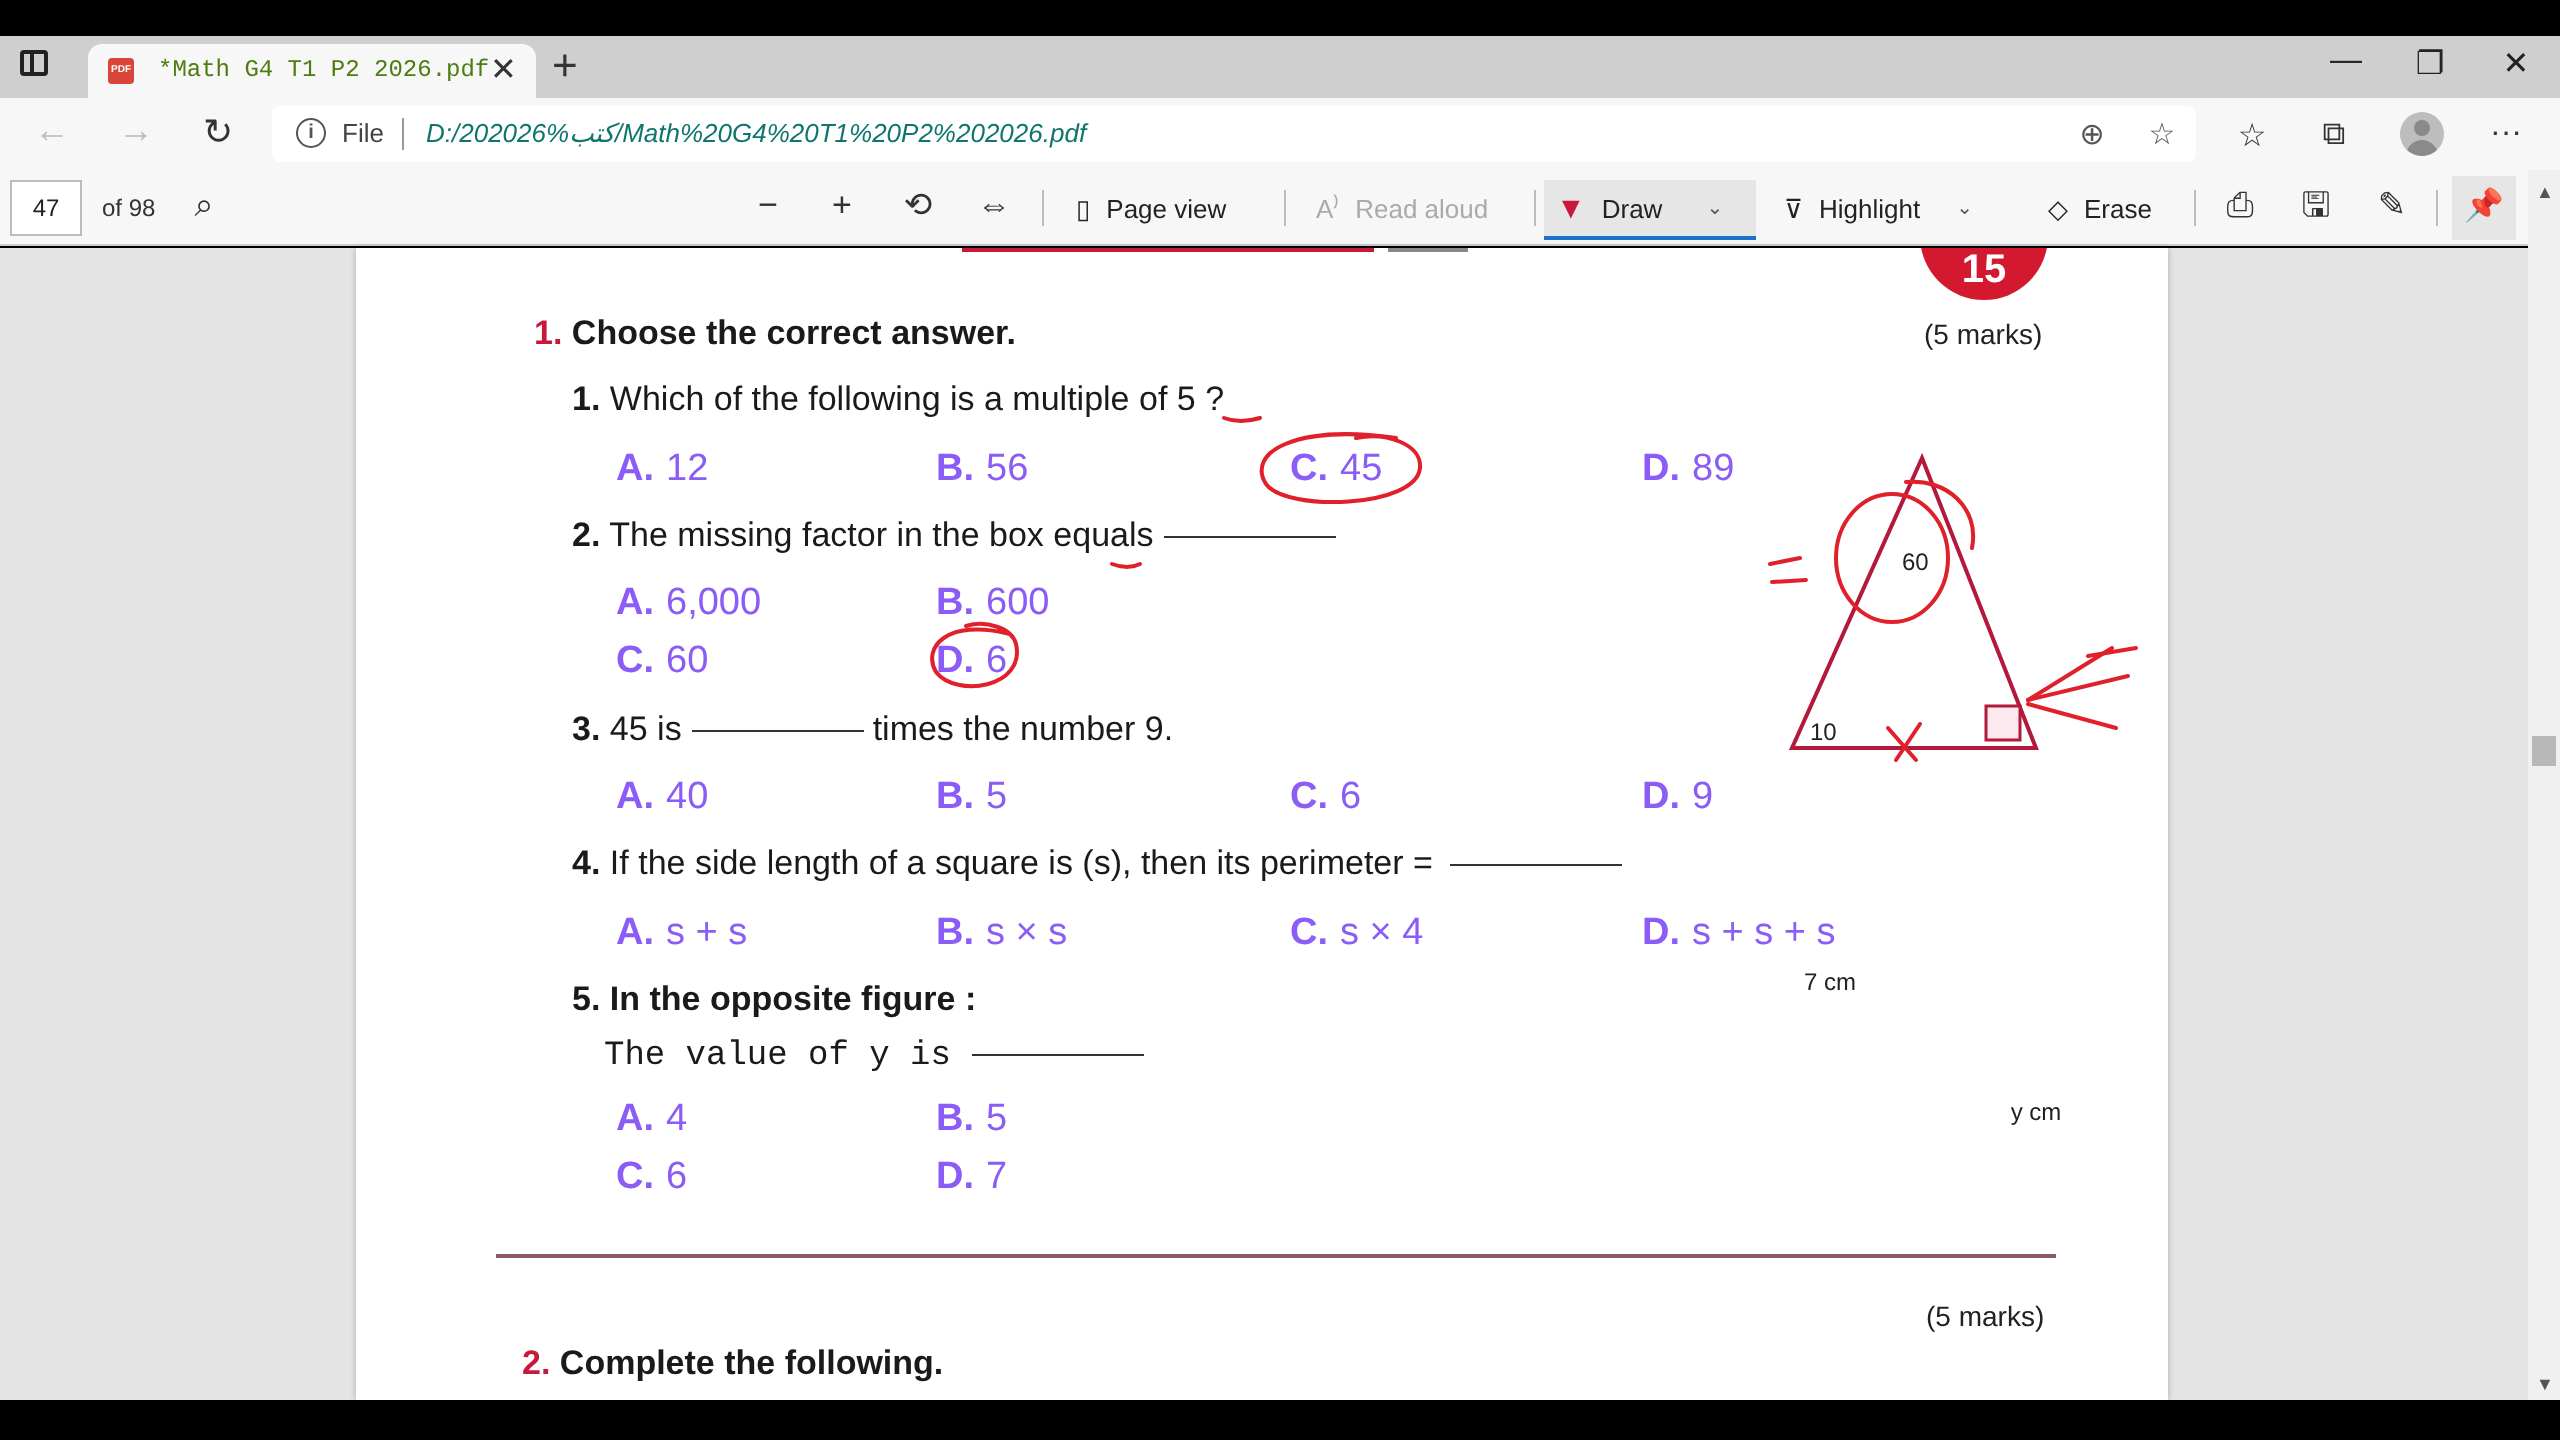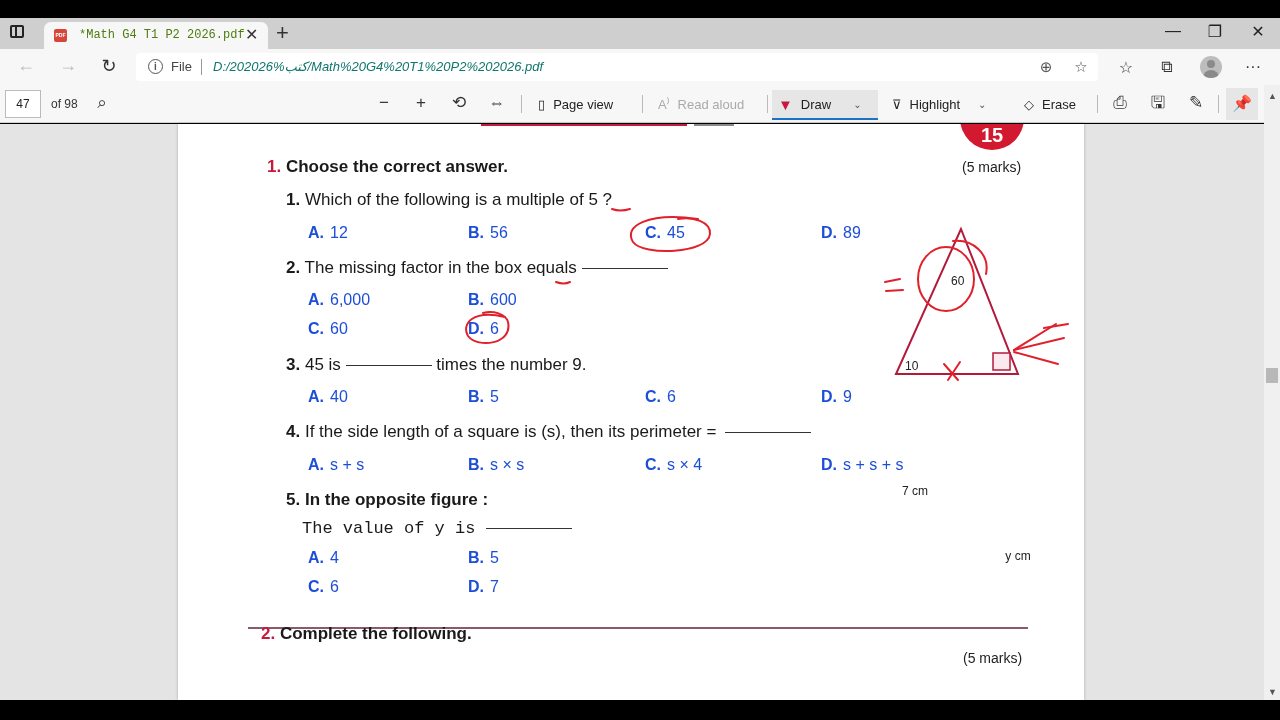--- a/index.html
+++ b/index.html
@@ -51,21 +51,21 @@
   .page { position: absolute; left: 178px; top: 0; width: 906px; height: 576px; background: #fff; box-shadow: 0 0 3px rgba(0,0,0,0.25); overflow: hidden; }
   .scrollbar { position: absolute; left: 1264px; top: 85px; width: 16px; height: 615px; background: #f0f0f0; }
   .scroll-arrow { position: absolute; left: 4px; font-size: 9px; color: #555; cursor: pointer; }
   .scroll-thumb { position: absolute; left: 2px; top: 283px; width: 12px; height: 15px; background: #b8b8b8; cursor: pointer; }
 
   .q-num { color: #c8193c; font-weight: bold; }
   .sec-title { position: absolute; font-size: 17px; font-weight: bold; color: #1a1a1a; }
   .marks { position: absolute; font-size: 14px; color: #222; }
   .q-text { position: absolute; font-size: 17px; color: #1a1a1a; white-space: nowrap; }
   .q-text b { font-weight: bold; }
-  .opt { position: absolute; font-size: 16px; color: #1d4ed8; white-space: nowrap; }
+  .opt { position: absolute; font-size: 19px; color: #8b5cf6; white-space: nowrap; }
   .opt .lbl { font-weight: bold; margin-right: 6px; }
   .blank { display: inline-block; border-bottom: 1px solid #333; vertical-align: middle; }
   .badge { position: absolute; left: 782px; top: -20px; width: 64px; height: 46px; background: #d2192f; border-radius: 0 0 32px 32px; color: #fff; font-weight: bold; font-size: 20px; text-align: center; padding-top: 20px; }
   .rect-fig { position: absolute; left: 662px; top: 377px; width: 154px; height: 111px; border: 2px solid #b2193a; }
   .fig-label { position: absolute; font-size: 12px; color: #222; text-align: center; }
   .ink { position: absolute; left: 0; top: 0; pointer-events: none; }
 </style>
 </head>
 <body>
 
@@ -245,21 +245,21 @@
 
         <path d="M836,226 L878,200"></path>
         <path d="M836,226 L886,214"></path>
         <path d="M836,228 L880,240"></path>
         <path d="M866,204 L890,200"></path>
       </g>
     </svg>
 
     <div style="position:absolute;left:70px;top:503px;width:780px;height:1.5px;background:#8a5a68;"></div>
 
-    <div class="sec-title" style="left:83px;top:500px;">
+    <div class="sec-title" style="left:83px;top:548px;">
       <span class="q-num">2.</span>
       <span>Complete the following.</span>
     </div>
     <div class="marks" style="left:785px;top:526px;">(5 marks)</div>
   </div>
 </div>
 
 <div class="scrollbar">
   <div class="scroll-arrow" style="top:6px;">▲</div>
   <div class="scroll-thumb"></div>

